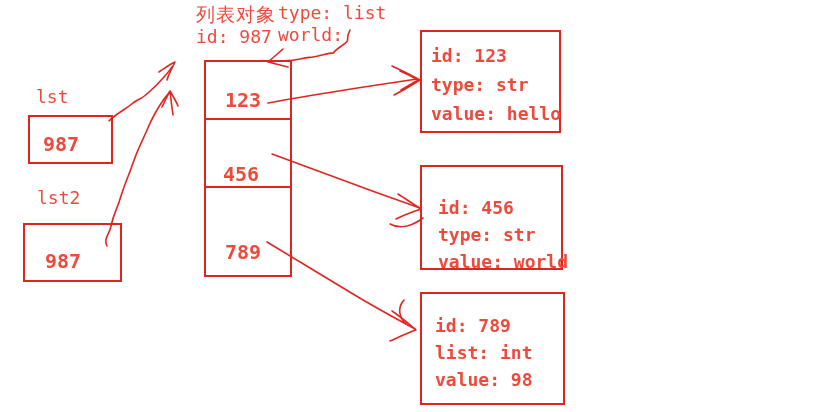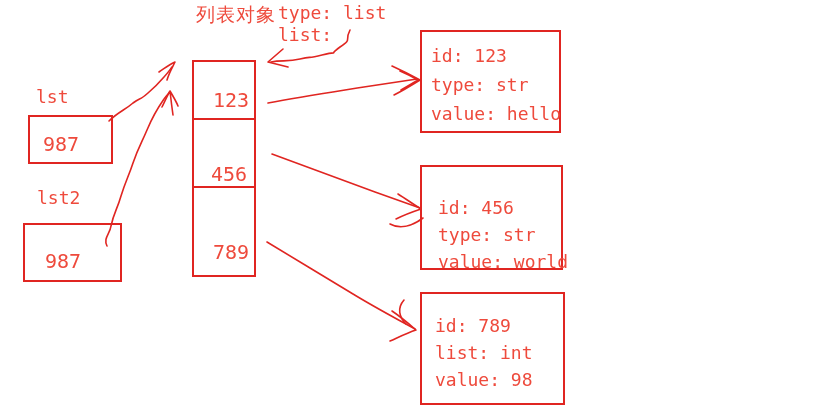--- a/index.html
+++ b/index.html
@@ -4,50 +4,51 @@
 <style>
   :root { --accent:#e02521; --text:#ee4a3c; }
   html,body { margin:0; padding:0; background:#ffffff; }
   .canvas {
     position:relative; width:824px; height:412px; background:#ffffff;
     overflow:hidden;
     font-family:"DejaVu Sans Mono","Liberation Mono",monospace;
   }
   .lbl { position:absolute; color:var(--text); font-size:18px; line-height:20px; white-space:nowrap; }
   .cjk { font-size:19px; letter-spacing:1px; }
-  .box { position:absolute; border:2px solid var(--accent); box-sizing:border-box; background:transparent; }
+  .box { position:absolute; border:2px solid var(--accent); box-sizing:border-box; background:transparent;font-weight:bold; }
   .val { position:absolute; color:var(--text); font-size:20px; line-height:22px; white-space:nowrap; }
   .divider { position:absolute; left:-1px; right:-1px; height:2px; background:var(--accent); }
   .objbox .line { color:var(--text); font-size:18px; white-space:nowrap; }
   svg.arrows { position:absolute; left:0; top:0; pointer-events:none; }
   svg.arrows path, svg.arrows polyline {
     stroke:var(--accent); stroke-width:1.6; fill:none;
     stroke-linecap:round; stroke-linejoin:round;
   }
 </style>
 </head>
 <body>
 
 <div class="canvas">
 
   <div class="lbl" style="left:278px;top:3px">type: list</div>
   <div class="lbl cjk" style="left:196px;top:4px">列表对象</div>
-  <div class="lbl" style="left:278px;top:25px">list:</div>
+  <div class="lbl" style="left:196px;top:27px">id: 987</div>
+  <div class="lbl" style="left:278px;top:25px">world:</div>
 
   <div class="lbl" style="left:36px;top:87px">lst</div>
   <div class="box" style="left:28px;top:115px;width:85px;height:49px">
     <span class="val" style="left:13px;top:16px">987</span>
   </div>
 
   <div class="lbl" style="left:37px;top:188px">lst2</div>
   <div class="box" style="left:23px;top:223px;width:99px;height:59px">
     <span class="val" style="left:20px;top:25px">987</span>
   </div>
 
-  <div class="box" style="left:192px;top:60px;width:64px;height:217px">
+  <div class="box" style="left:204px;top:60px;width:88px;height:217px">
     <div class="divider" style="top:56px"></div>
     <div class="divider" style="top:124px"></div>
     <span class="val" style="left:19px;top:27px">123</span>
     <span class="val" style="left:17px;top:101px">456</span>
     <span class="val" style="left:19px;top:179px">789</span>
   </div>
 
   <div class="box objbox" style="left:420px;top:30px;width:141px;height:103px;padding:9px 0 0 9px;line-height:29px">
     <div class="line">id: 123</div>
     <div class="line">type: str</div>

